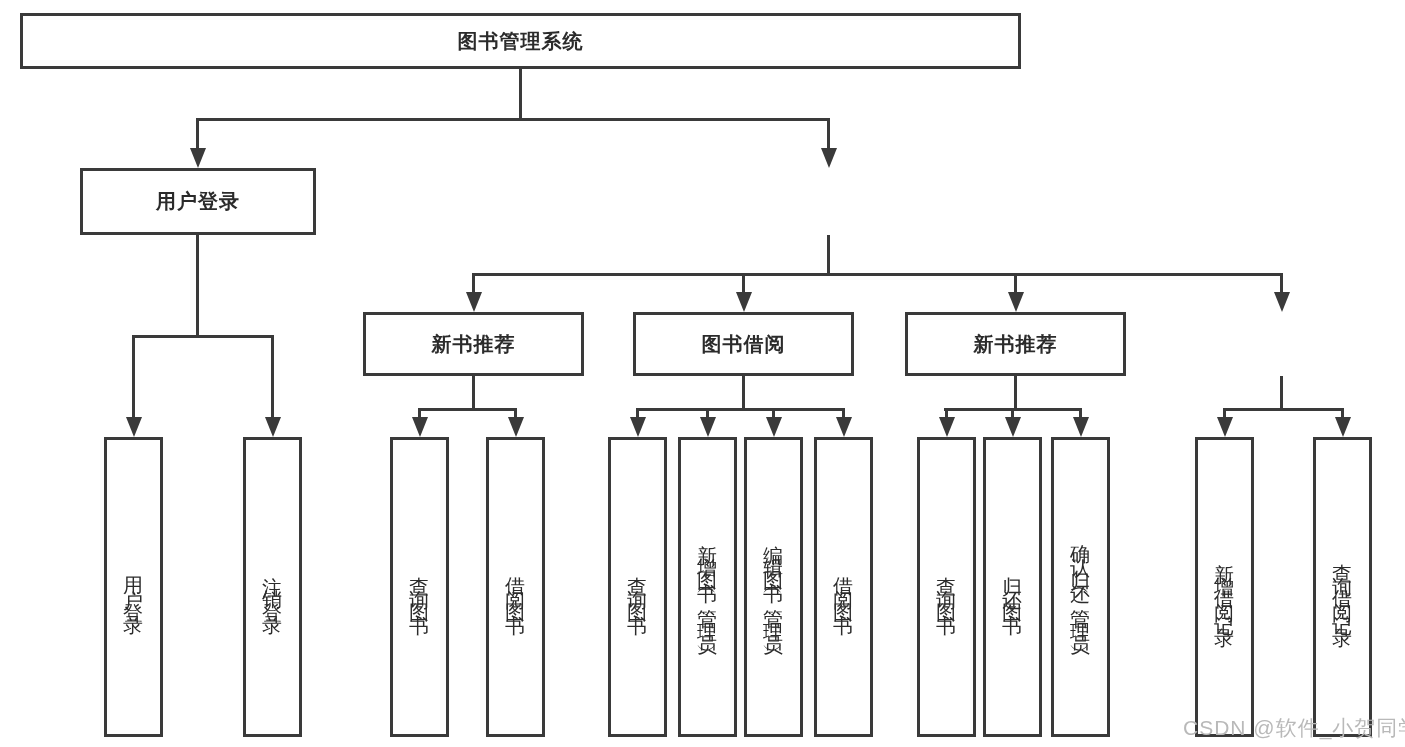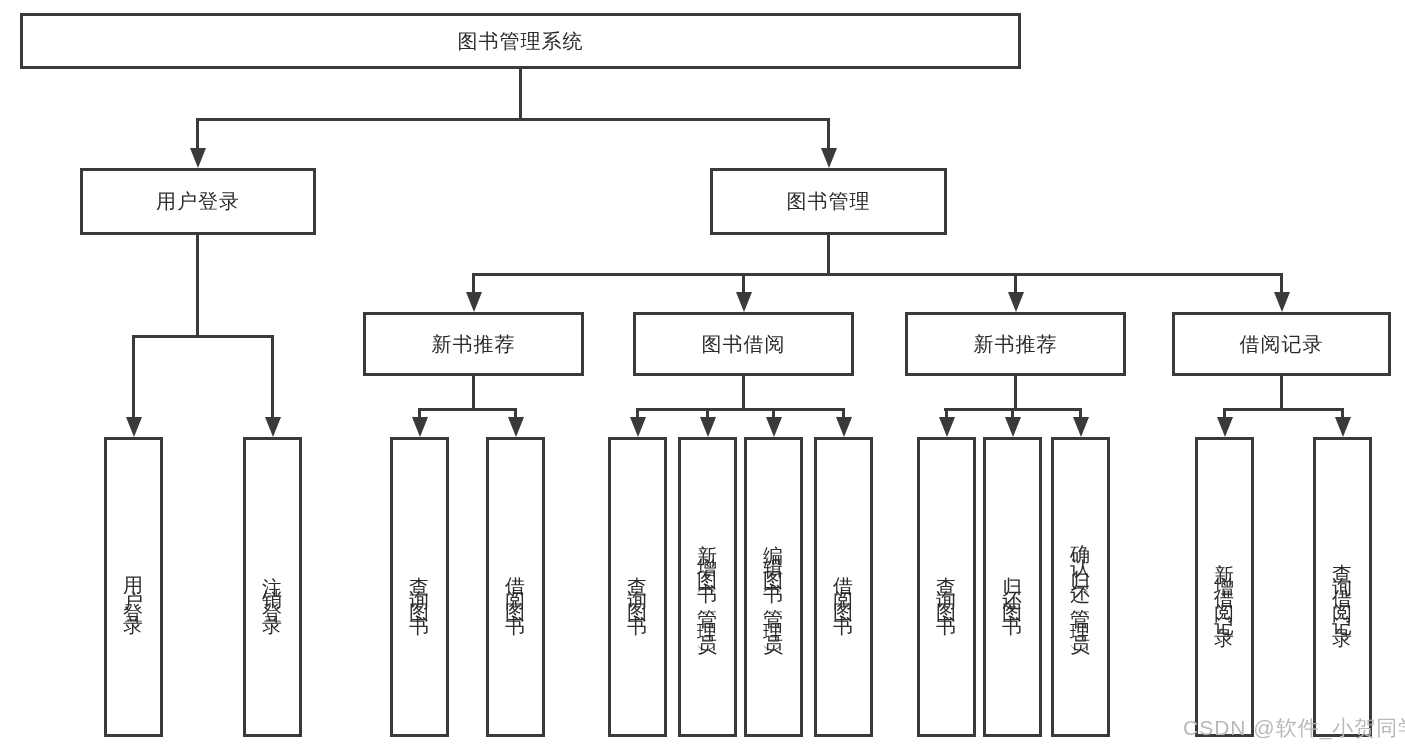--- a/index.html
+++ b/index.html
@@ -4,21 +4,21 @@
 <style>
   html,body{margin:0;padding:0;background:#ffffff;}
   #canvas{
     position:relative;width:1405px;height:747px;background:#ffffff;
     font-family:"Liberation Sans",sans-serif;color:#2b2b2b;overflow:hidden;
   }
   .node{
     position:absolute;box-sizing:border-box;border:3px solid #3a3a3a;background:#ffffff;
     display:flex;align-items:center;justify-content:center;
   }
-  .node.h span{font-size:20px;letter-spacing:1px;color:#2b2b2b;white-space:nowrap;}
+  .node.h span{font-size:20px;letter-spacing:1px;color:#2b2b2b;white-space:nowrap;font-weight:bold;}
   .node.v span{
     writing-mode:vertical-rl;font-size:20px;letter-spacing:13px;color:#2b2b2b;
     line-height:1;white-space:nowrap;
   }
   .cline{position:absolute;background:#3a3a3a;}
   .ahead{
     position:absolute;width:0;height:0;
     border-left:8px solid transparent;border-right:8px solid transparent;
     border-top:20px solid #3a3a3a;
   }
@@ -32,35 +32,29 @@
 
 <div id="canvas">
 
   <div class="node h" style="left:20px;top:13px;width:1001px;height:56px;">
     <span>图书管理系统</span>
   </div>
 
   <div class="node h" style="left:80px;top:168px;width:236px;height:67px;">
     <span>用户登录</span>
   </div>
-  <div class="node h" style="left:710px;top:168px;width:237px;height:67px;">
-    <span>图书管理</span>
-  </div>
 
   <div class="node h" style="left:363px;top:312px;width:221px;height:64px;">
     <span>新书推荐</span>
   </div>
   <div class="node h" style="left:633px;top:312px;width:221px;height:64px;">
     <span>图书借阅</span>
   </div>
   <div class="node h" style="left:905px;top:312px;width:221px;height:64px;">
     <span>新书推荐</span>
-  </div>
-  <div class="node h" style="left:1172px;top:312px;width:219px;height:64px;">
-    <span>借阅记录</span>
   </div>
 
   <div class="node v" style="left:104px;top:437px;width:59px;height:300px;">
     <span>用户登录</span>
   </div>
   <div class="node v" style="left:243px;top:437px;width:59px;height:300px;">
     <span>注销登录</span>
   </div>
   <div class="node v" style="left:390px;top:437px;width:59px;height:300px;">
     <span>查询图书</span>

